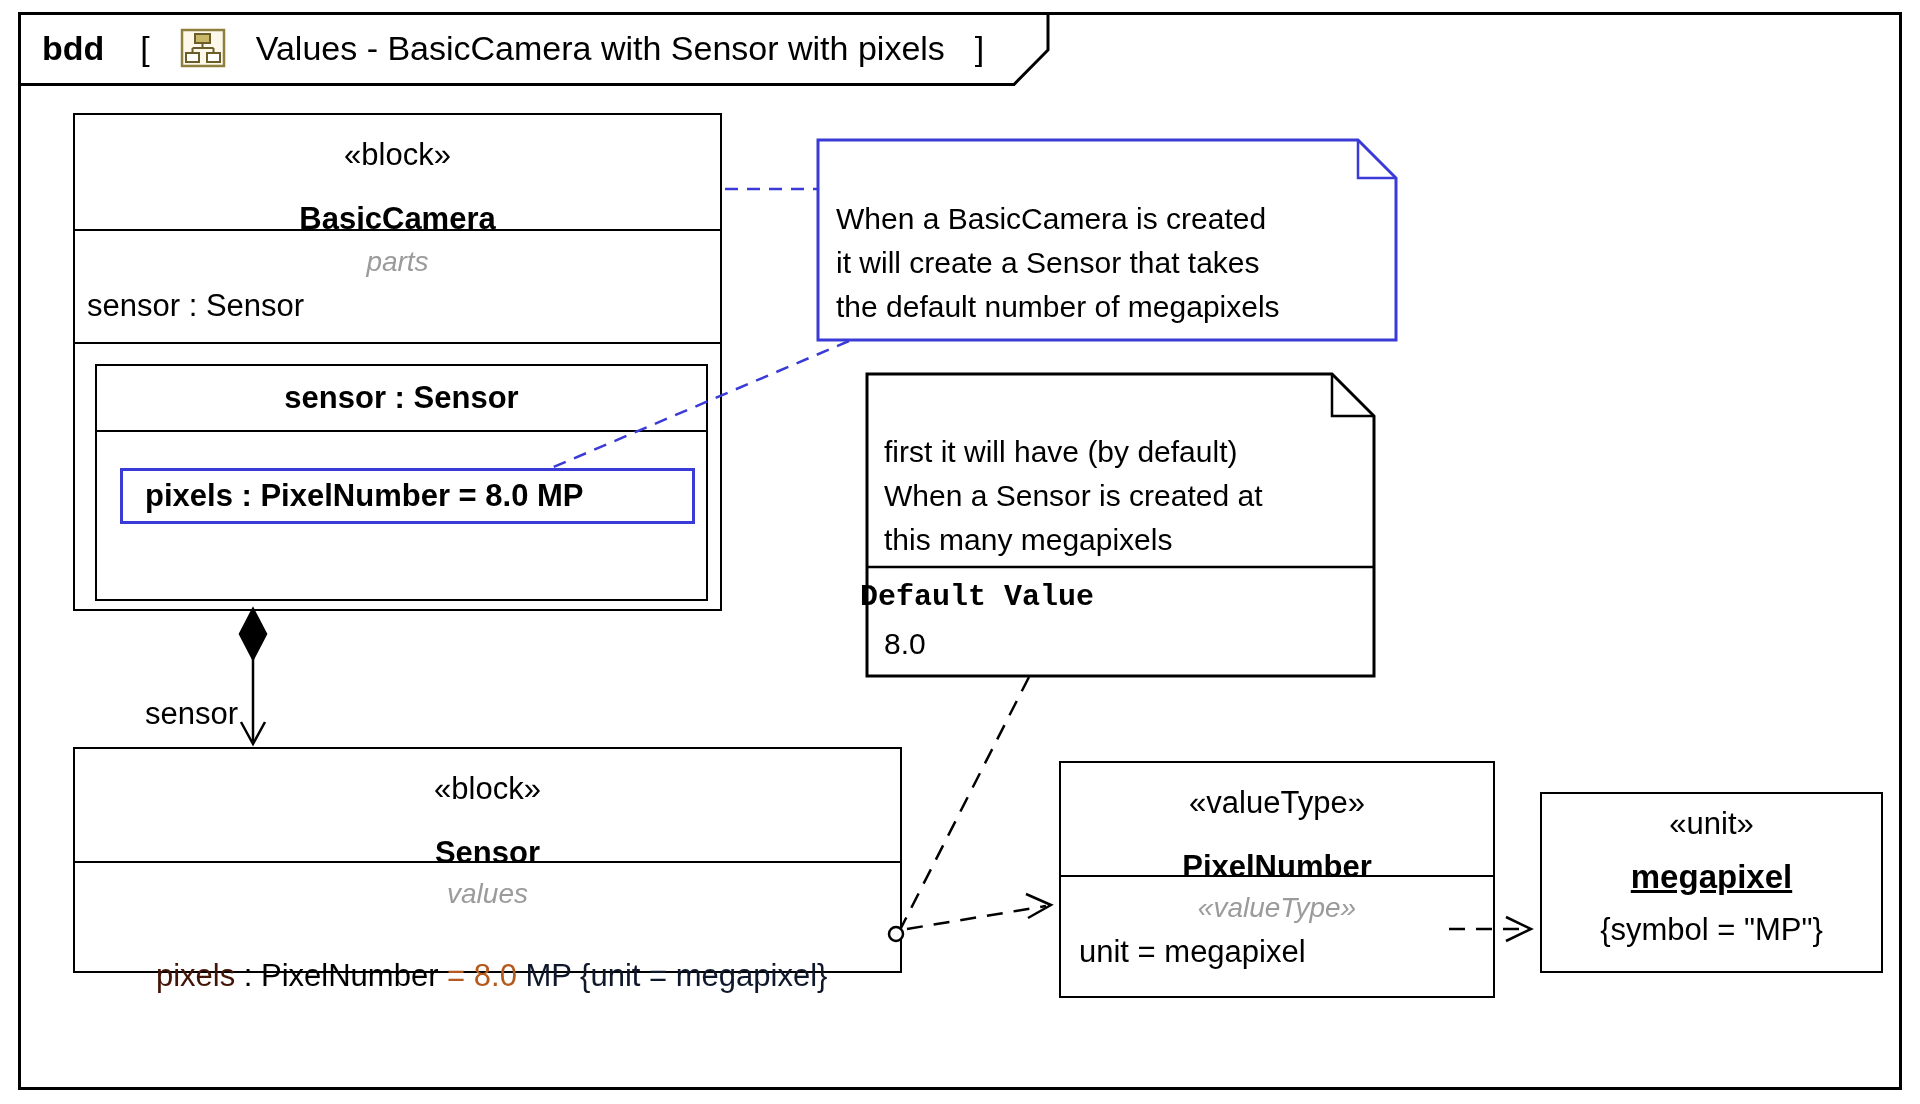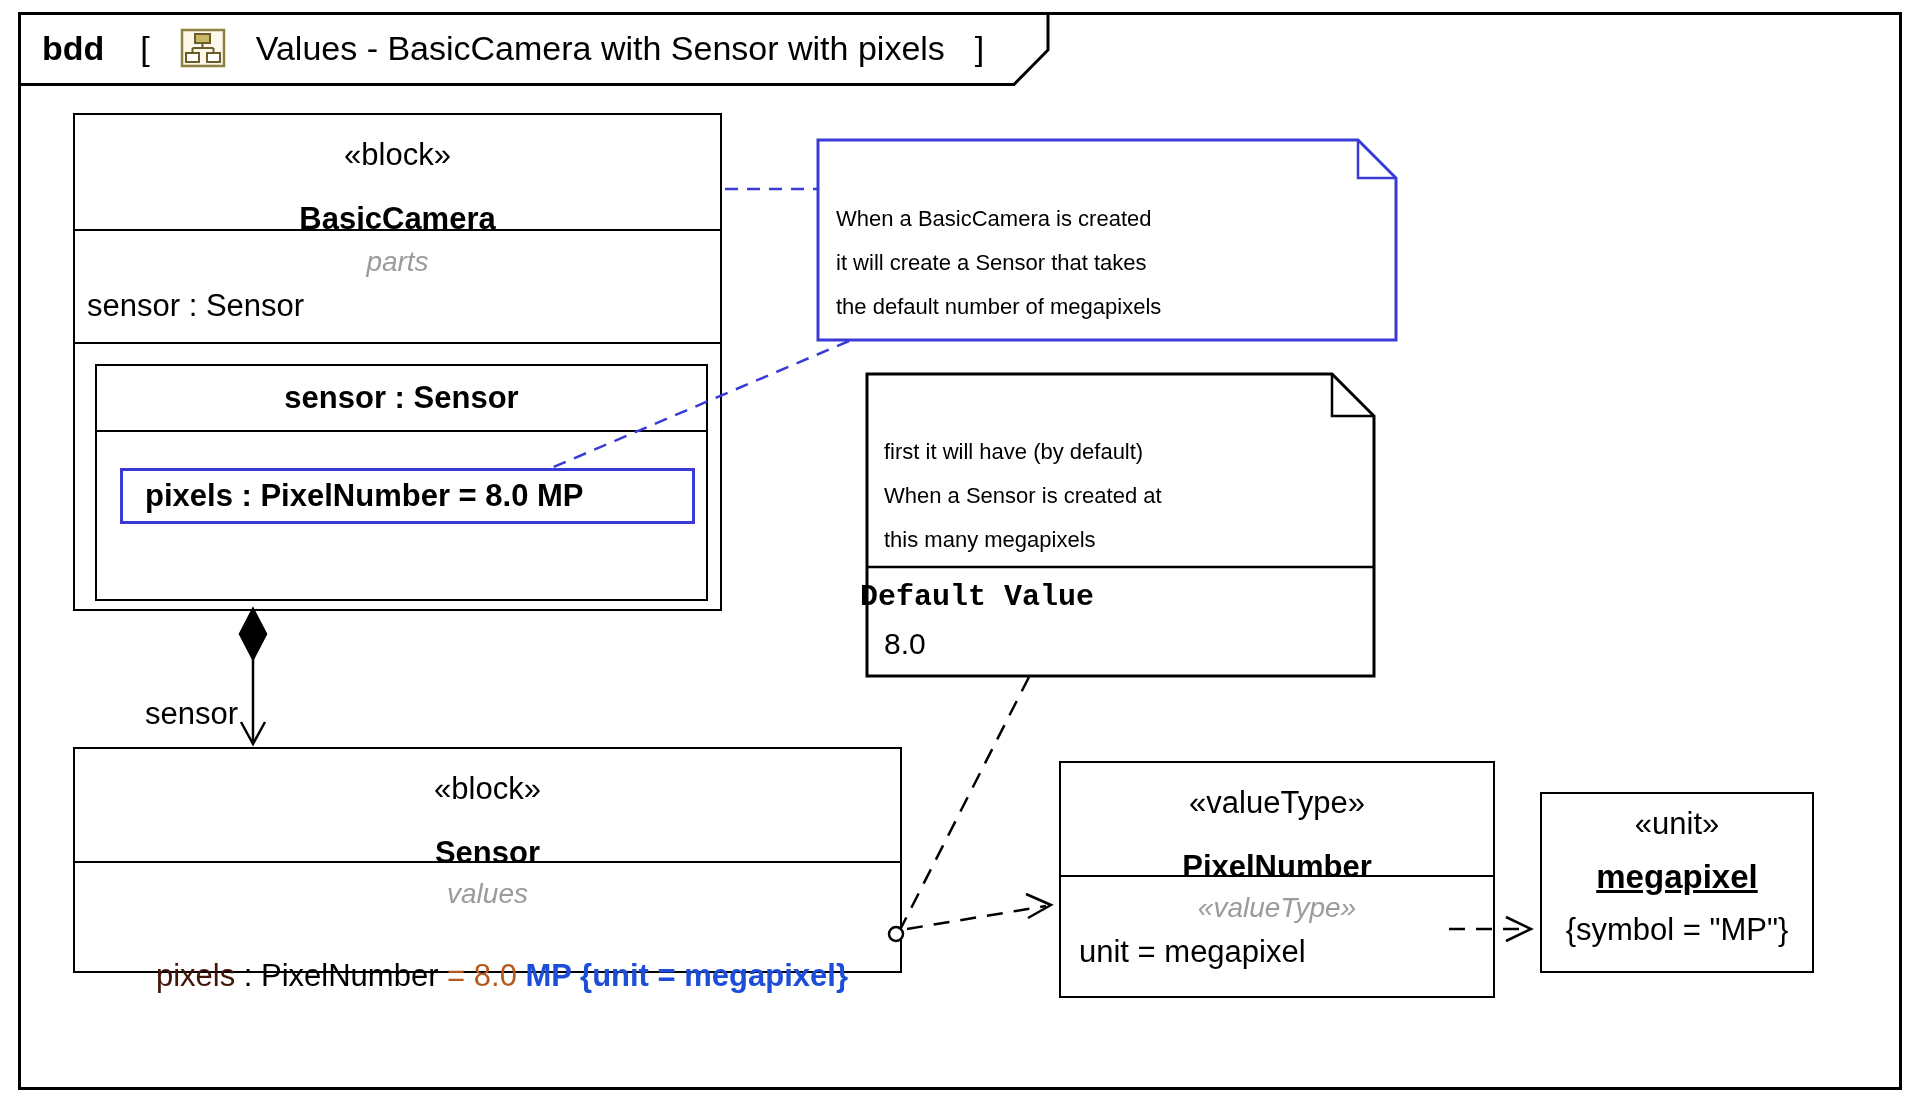--- a/index.html
+++ b/index.html
@@ -22,27 +22,27 @@
   .comp-label { font-size:28px; line-height:34px; font-style:italic; color:#9b9b9b; text-align:center; }
   .feature-line { font-size:31px; line-height:38px; white-space:pre; padding-left:12px; margin-top:8px; text-align:left; }
 
   .nested-header { height:66px; border-bottom:2.5px solid #000; display:flex;
                    align-items:center; justify-content:center; font-weight:bold; font-size:31px; }
   .pixels-box { position:absolute; border:3px solid #3a3ad6; display:flex; align-items:center;
                 padding-left:22px; font-weight:bold; font-size:31px; background:transparent; }
 
   .seg-name    { color:#431407; }
   .seg-default { color:#b5591d; }
-  .seg-muted   { color:#1d4ed8;font-weight:bold; }
+  .seg-muted   { color:#0f172a; }
 
   .mp-block { padding-top:12px; gap:15px; display:flex; flex-direction:column; align-items:center; }
   .mp-name  { font-size:33px; line-height:40px; font-weight:bold; text-decoration:underline; }
   .mp-line  { font-size:31px; line-height:36px; }
 
-  .note-text { position:absolute; font-size:22px; line-height:44px; z-index:6; }
+  .note-text { position:absolute; font-size:30px; line-height:44px; z-index:6; }
   .note-extra { position:absolute; font-size:30px; line-height:34px; z-index:6; }
 
   .assoc-label { position:absolute; font-size:31px; z-index:6; text-align:right; }
 
   .tab-content { position:absolute; left:18px; top:12px; height:72px; width:1030px;
                  display:flex; align-items:center; gap:30px; padding-left:24px;
                  z-index:6; font-size:34px; }
   .tab-kind { font-weight:bold; margin-right:6px; }
 </style>
 </head>
@@ -90,21 +90,21 @@
     <div class="blk-header" style="height:114px">
       <div class="stereotype">«valueType»</div>
       <div class="blk-name">PixelNumber</div>
     </div>
     <div class="compartment">
       <div class="comp-label">«valueType»</div>
       <div class="feature-line" style="padding-left:18px;">unit = megapixel</div>
     </div>
   </div>
 
-  <div class="block mp-block" style="left:1540px;top:792px;width:274px;height:181px;">
+  <div class="block mp-block" style="left:1540px;top:792px;width:343px;height:181px;">
     <div class="stereotype">«unit»</div>
     <div class="mp-name">megapixel</div>
     <div class="mp-line">{symbol = "MP"}</div>
   </div>
 
   <svg class="overlay" width="1920" height="1104" viewBox="0 0 1920 1104">
 
     <g stroke="#000" stroke-width="2.5" fill="none">
       <line x1="253" y1="657" x2="253" y2="741"></line>
       <polygon points="253,609 266,634 253,659 240,634" fill="#000" stroke="#000"></polygon>

